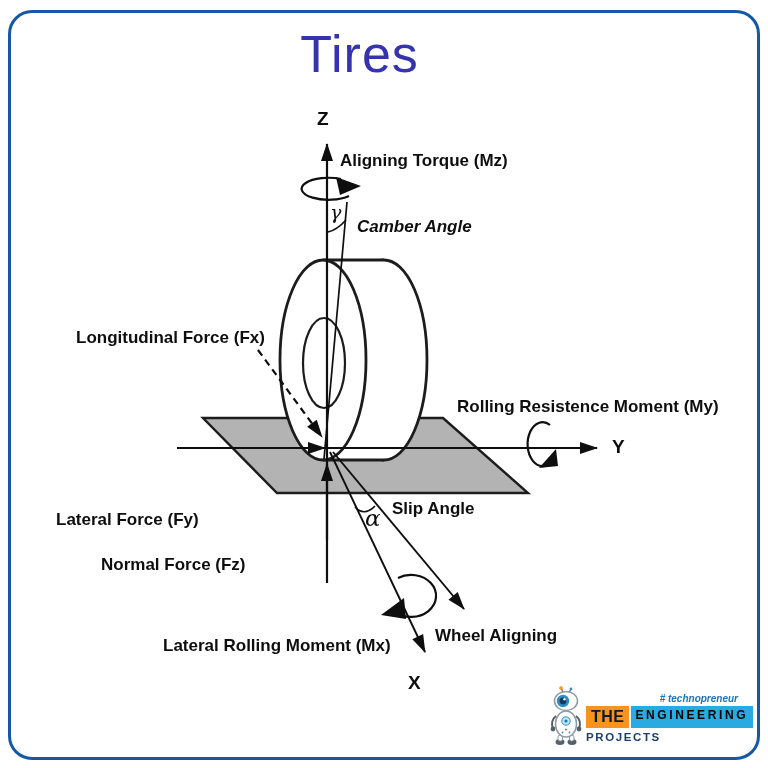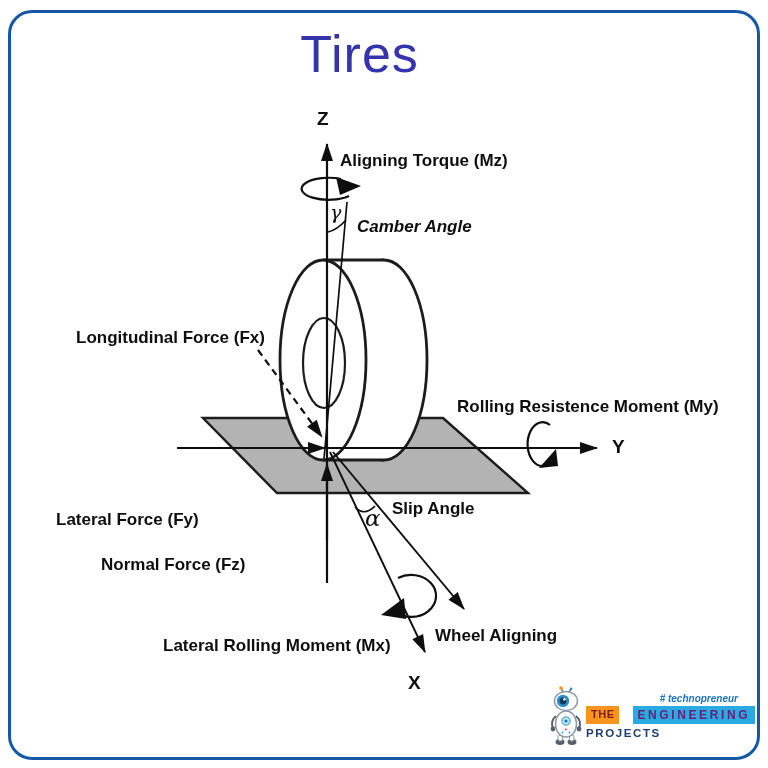--- a/index.html
+++ b/index.html
@@ -13,24 +13,24 @@
   .lbl{position:absolute;font-weight:bold;font-size:17px;color:#0e0e0e;white-space:nowrap;}
   .axis{font-size:19px;}
   .greek{font-family:"DejaVu Serif",serif;font-style:italic;font-weight:normal;color:#0e0e0e;
          position:absolute;white-space:nowrap;}
   
   #logo{position:absolute;left:548px;top:686px;width:196px;height:64px;display:flex;align-items:flex-start;}
   #logo .col{margin-left:2px;width:156px;display:flex;flex-direction:column;}
   .tagline{font-size:10px;font-weight:bold;font-style:italic;color:#1b75bc;text-align:right;
            padding-right:4px;margin-top:7px;}
   .brandrow{display:flex;margin-top:2px;}
-  .box-the{background:#f7941e;color:#7f1d1d;font-weight:bold;font-size:11px;
+  .box-the{background:#f7941e;color:#0f172a;font-weight:bold;font-size:16px;
            padding:2px 4px 2px 5px;letter-spacing:.5px;}
-  .box-eng{background:#29abe2;color:#701a75;font-weight:bold;font-size:12px;
-           padding:2px 5px;letter-spacing:2.6px;margin-left:14px;flex:1;text-align:center;}
+  .box-eng{background:#29abe2;color:#000000;font-weight:bold;font-size:12px;
+           padding:2px 5px;letter-spacing:2.6px;margin-left:2px;flex:1;text-align:center;}
   .projects{font-size:11.5px;font-weight:bold;color:#1c3f6e;letter-spacing:1.6px;
             text-align:left;margin-top:3px;padding-right:1px;}
 </style>
 </head>
 <body>
 
 <div id="page">
 
   <div id="frame"></div>
 

